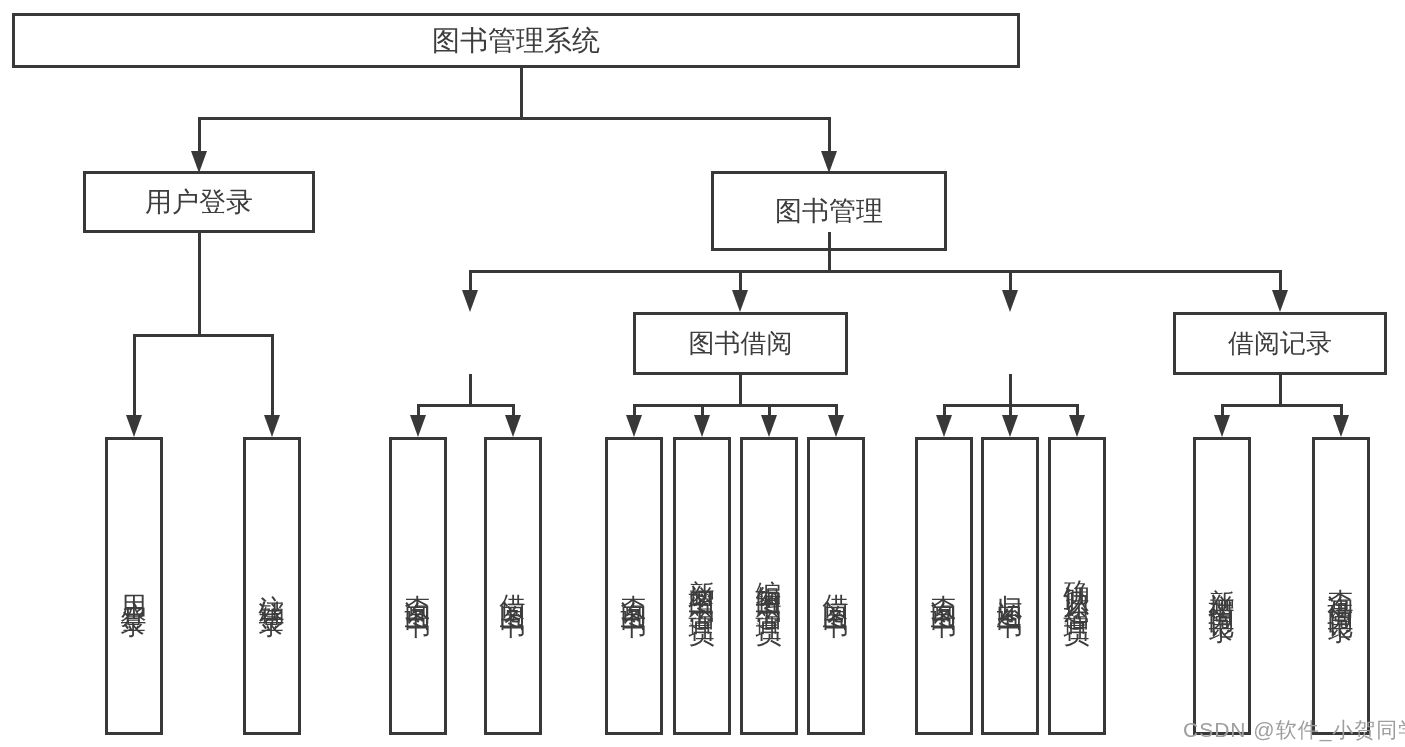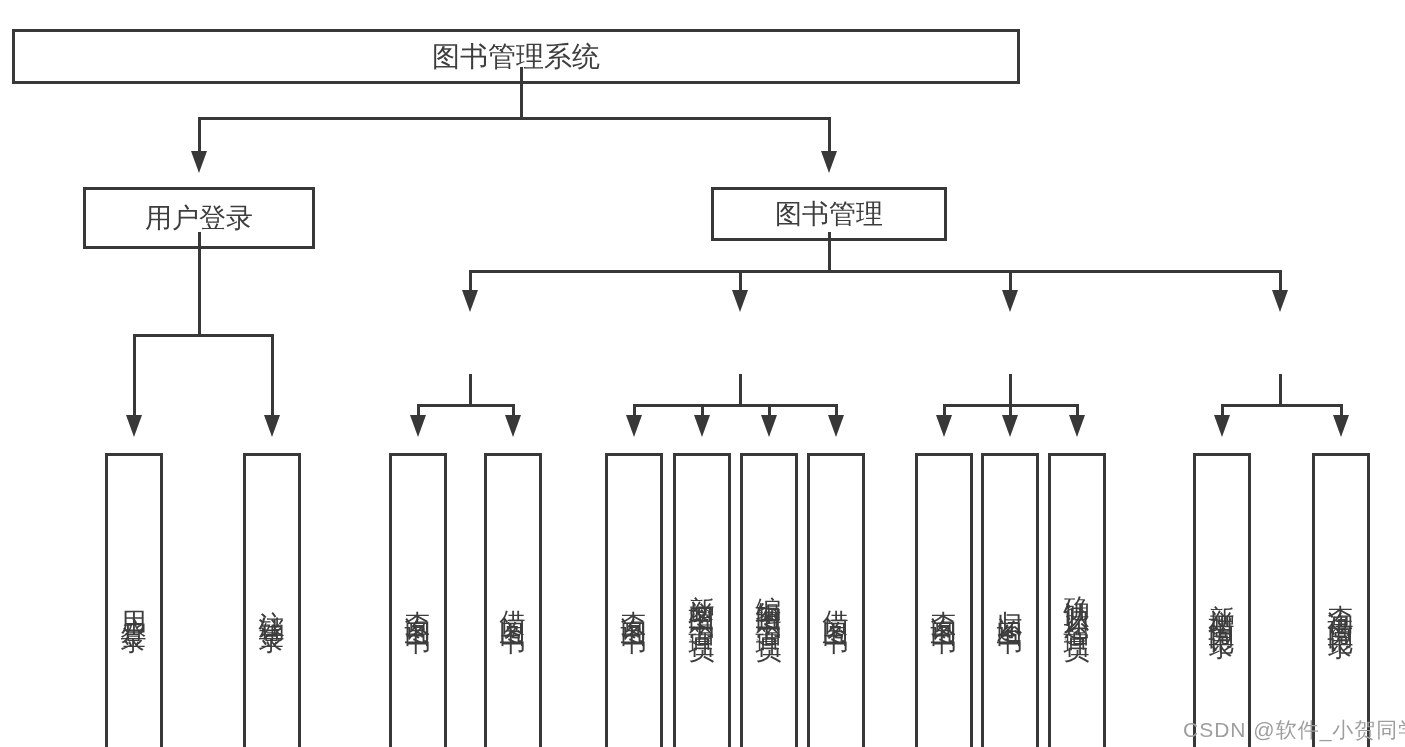--- a/index.html
+++ b/index.html
@@ -18,21 +18,20 @@
   .box{
     position:absolute;
     box-sizing:border-box;
     border:3px solid var(--line);
     background:var(--boxbg);
     color:var(--text);
     display:flex;
     align-items:center;
     justify-content:center;
     text-align:center;
-    margin-top:16px;
   }
   .box.h1{font-size:28px;}
   .box.h2{font-size:27px;}
   .box.h3{font-size:26px;}
   .box.v{
     writing-mode:vertical-rl;
     text-orientation:mixed;
     font-size:26px;
     letter-spacing:6px;
     line-height:1;
@@ -65,40 +64,42 @@
   <div class="box h1" style="left:12px;top:13px;width:1008px;height:55px;">图书管理系统</div>
 
   <div class="vl" style="left:520px;top:67px;height:52px;"></div>
   <div class="hl" style="left:198px;top:117px;width:633px;"></div>
   <div class="vl" style="left:198px;top:119px;height:34px;"></div>
   <div class="vl" style="left:828px;top:119px;height:34px;"></div>
   <div class="arrow" style="left:191px;top:151px;"></div>
   <div class="arrow" style="left:821px;top:151px;"></div>
 
   <div class="box h2" style="left:83px;top:171px;width:232px;height:62px;">用户登录</div>
-  <div class="box h2" style="left:711px;top:171px;width:236px;height:54px;">图书管理</div>
+  <div class="box h2" style="left:711px;top:171px;width:236px;height:80px;">图书管理</div>
 
   <div class="vl" style="left:198px;top:232px;height:104px;"></div>
   <div class="hl" style="left:133px;top:334px;width:141px;"></div>
   <div class="vl" style="left:133px;top:336px;height:80px;"></div>
   <div class="vl" style="left:271px;top:336px;height:80px;"></div>
   <div class="arrow" style="left:126px;top:415px;"></div>
   <div class="arrow" style="left:264px;top:415px;"></div>
 
   <div class="vl" style="left:828px;top:232px;height:40px;"></div>
   <div class="hl" style="left:469px;top:270px;width:813px;"></div>
   <div class="vl" style="left:469px;top:272px;height:20px;"></div>
   <div class="vl" style="left:739px;top:272px;height:20px;"></div>
   <div class="vl" style="left:1009px;top:272px;height:20px;"></div>
   <div class="vl" style="left:1279px;top:272px;height:20px;"></div>
   <div class="arrow" style="left:462px;top:290px;"></div>
   <div class="arrow" style="left:732px;top:290px;"></div>
   <div class="arrow" style="left:1002px;top:290px;"></div>
   <div class="arrow" style="left:1272px;top:290px;"></div>
 
+  <div class="box h3" style="left:633px;top:312px;width:215px;height:63px;">图书借阅</div>
+  <div class="box h3" style="left:1173px;top:312px;width:214px;height:63px;">借阅记录</div>
 
   <div class="vl" style="left:469px;top:374px;height:33px;"></div>
   <div class="hl" style="left:417px;top:404px;width:98px;"></div>
   <div class="vl" style="left:417px;top:406px;height:12px;"></div>
   <div class="vl" style="left:512px;top:406px;height:12px;"></div>
   <div class="arrow" style="left:410px;top:415px;"></div>
   <div class="arrow" style="left:505px;top:415px;"></div>
 
   <div class="vl" style="left:739px;top:374px;height:33px;"></div>
   <div class="hl" style="left:633px;top:404px;width:205px;"></div>

